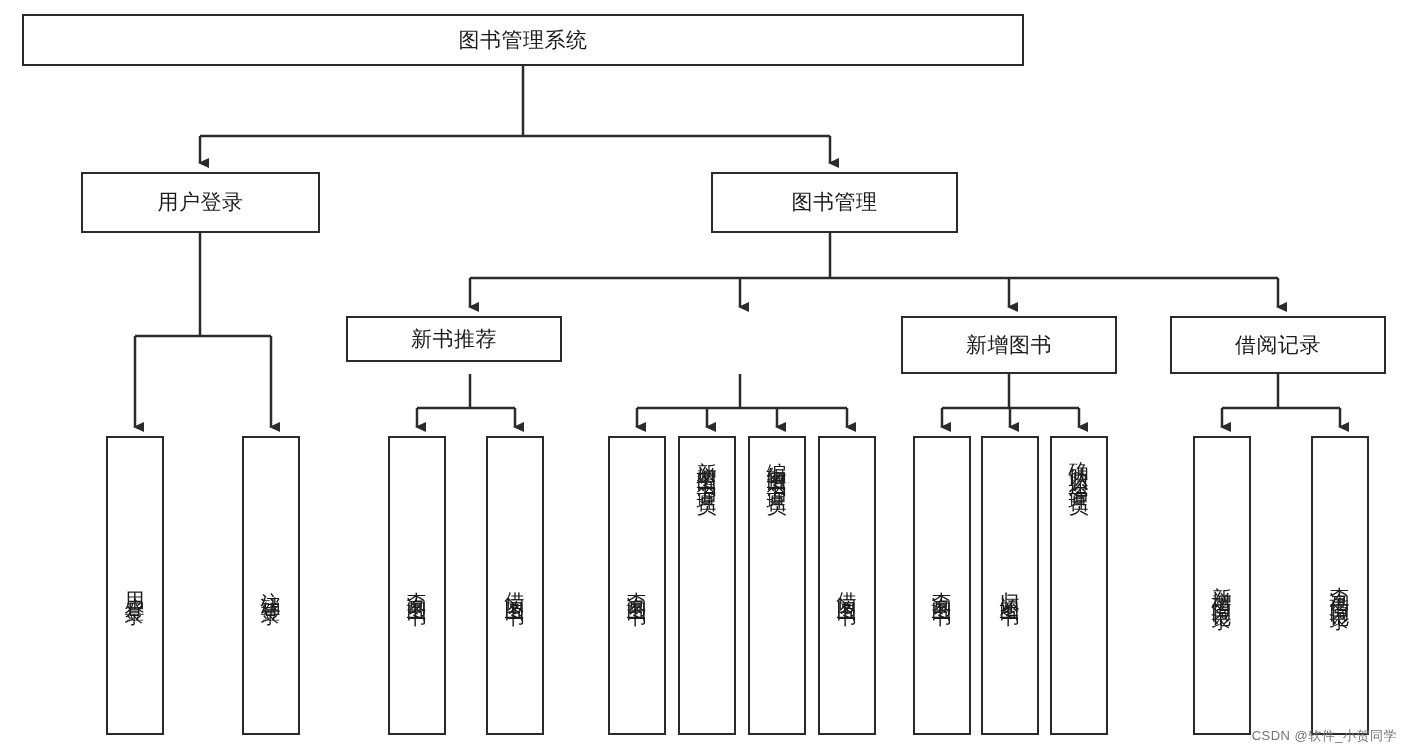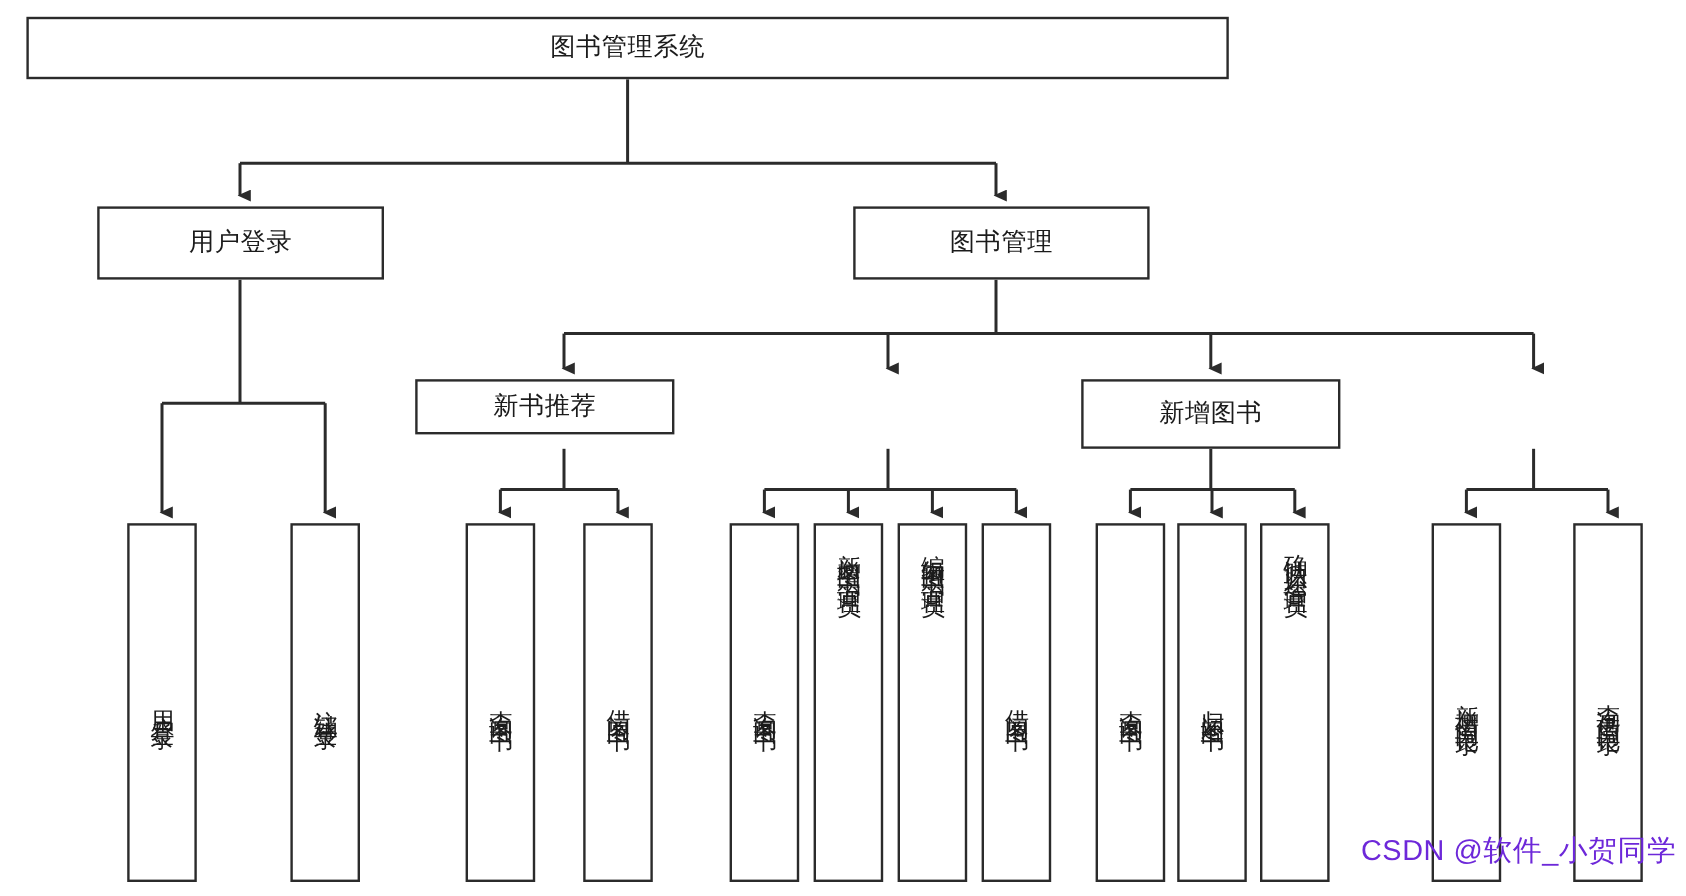--- a/index.html
+++ b/index.html
@@ -59,23 +59,23 @@
     position: absolute;
     left: 0;
     top: 0;
     width: 1405px;
     height: 747px;
     pointer-events: none;
   }
   .watermark {
     position: absolute;
     right: 8px;
-    bottom: 22px;
-    font-size: 24px;
-    color: #6d28d9;
+    bottom: 2px;
+    font-size: 13px;
+    color: #737373;
     letter-spacing: 0.5px;
     white-space: nowrap;
   }
 </style>
 </head>
 <body>
 
 <div id="diagram-root">
 
   <svg class="connectors" viewBox="0 0 1405 747">
@@ -138,20 +138,23 @@
   <div class="node-box" style="left:711px; top:172px; width:247px; height:61px;">
     <span class="node-label">图书管理</span>
   </div>
 
   <div class="node-box" style="left:346px; top:316px; width:216px; height:46px;">
     <span class="node-label">新书推荐</span>
   </div>
   <div class="node-box" style="left:901px; top:316px; width:216px; height:58px;">
     <span class="node-label">新增图书</span>
   </div>
+  <div class="node-box" style="left:1170px; top:316px; width:216px; height:58px;">
+    <span class="node-label">借阅记录</span>
+  </div>
 
   <div class="node-box vertical centered" style="left:106px; top:436px; width:58px; height:299px;">
     <span class="node-label">用户登录</span>
   </div>
   <div class="node-box vertical centered" style="left:242px; top:436px; width:58px; height:299px;">
     <span class="node-label">注销登录</span>
   </div>
 
   <div class="node-box vertical centered" style="left:388px; top:436px; width:58px; height:299px;">
     <span class="node-label">查询图书</span>

